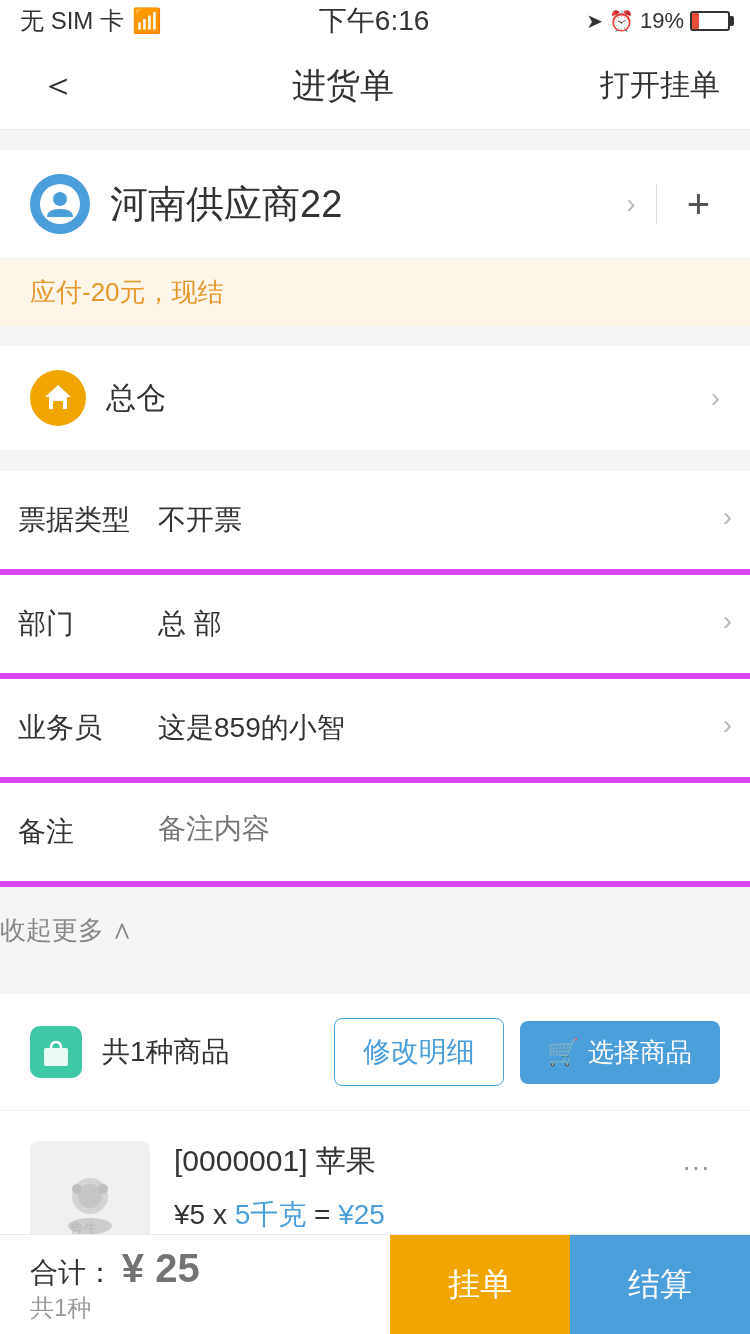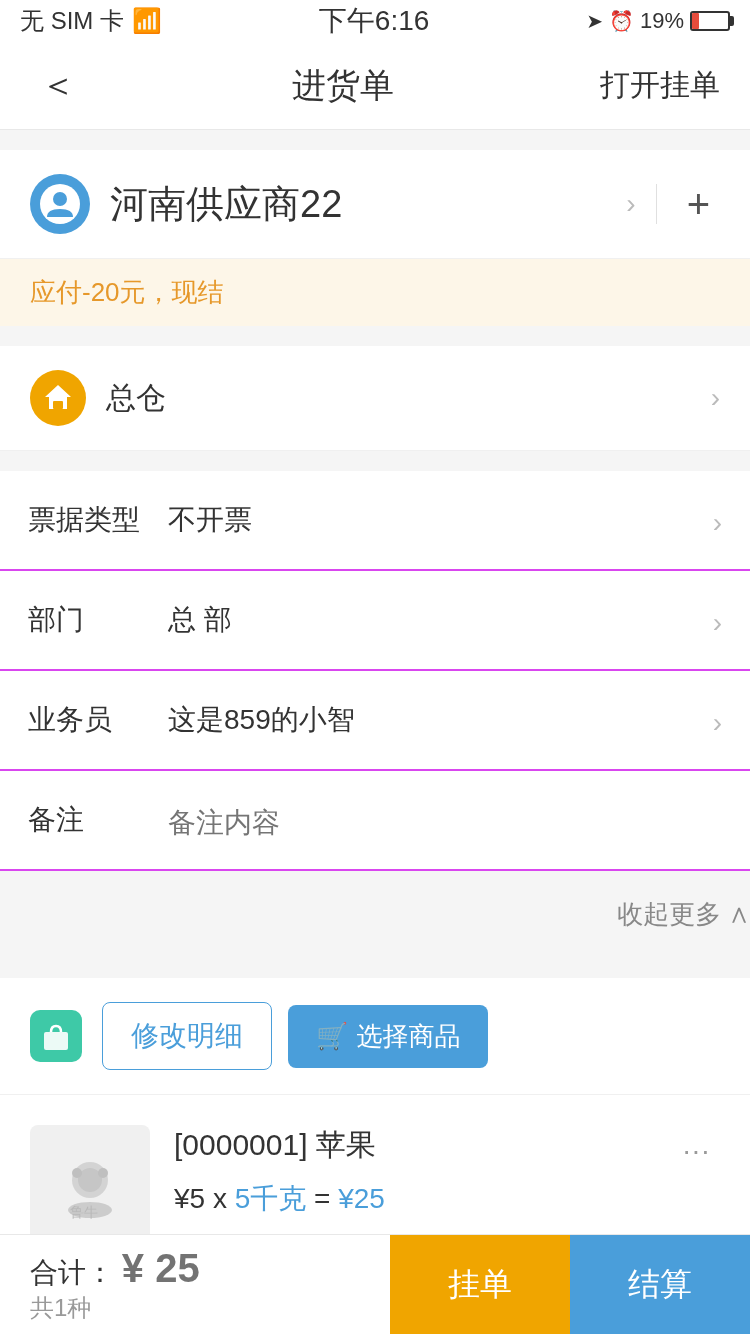--- a/index.html
+++ b/index.html
@@ -136,23 +136,23 @@
       display: flex; align-items: center; justify-content: center;
       margin-right: 20px;
       flex-shrink: 0;
     }
     .warehouse-label { flex: 1; font-size: 30px; color: #333; }
 
     
     .form-section { background: #fff; }
     .form-row {
       display: flex;
-      align-items: flex-end;
-      padding: 30px 28px;
-      border-bottom: 2px solid #d946ef;
+      align-items: flex-start;
+      padding: 30px 18px;
+      border-bottom: 6px solid #d946ef;
       background: #fff;
     }
     .form-label {
       font-size: 28px;
       color: #333;
       width: 120px;
       flex-shrink: 0;
     }
     .form-value {
       flex: 1;
@@ -166,21 +166,21 @@
       outline: none;
       font-size: 28px;
       color: #c8c8c8;
       padding-left: 20px;
       background: transparent;
     }
 
     
     .collapse-row {
       background: #f5f5f5;
-      text-align: right;
+      text-align: left;
       padding: 26px 0;
       font-size: 26px;
       color: #888;
       cursor: pointer;
     }
 
     
     .product-header {
       background: #fff;
       display: flex;
@@ -383,20 +383,21 @@
 
 <div class="collapse-row">收起更多 ∧</div>
 
 <div class="product-header">
   <div class="product-count-icon">
     <svg width="32" height="32" viewBox="0 0 32 32">
       <rect x="4" y="12" width="24" height="18" rx="2" fill="#fff" opacity="0.9"></rect>
       <path d="M11 12 Q11 6 16 6 Q21 6 21 12" stroke="#fff" stroke-width="2.5" fill="none"></path>
     </svg>
   </div>
+  <span class="product-count-text">共1种商品</span>
   <button class="btn-modify">修改明细</button>
   <button class="btn-select">
     <span>🛒</span>
     <span>选择商品</span>
   </button>
 </div>
 
 <div class="product-item">
   <div class="product-thumb">
     <svg width="80" height="80" viewBox="0 0 80 80">

